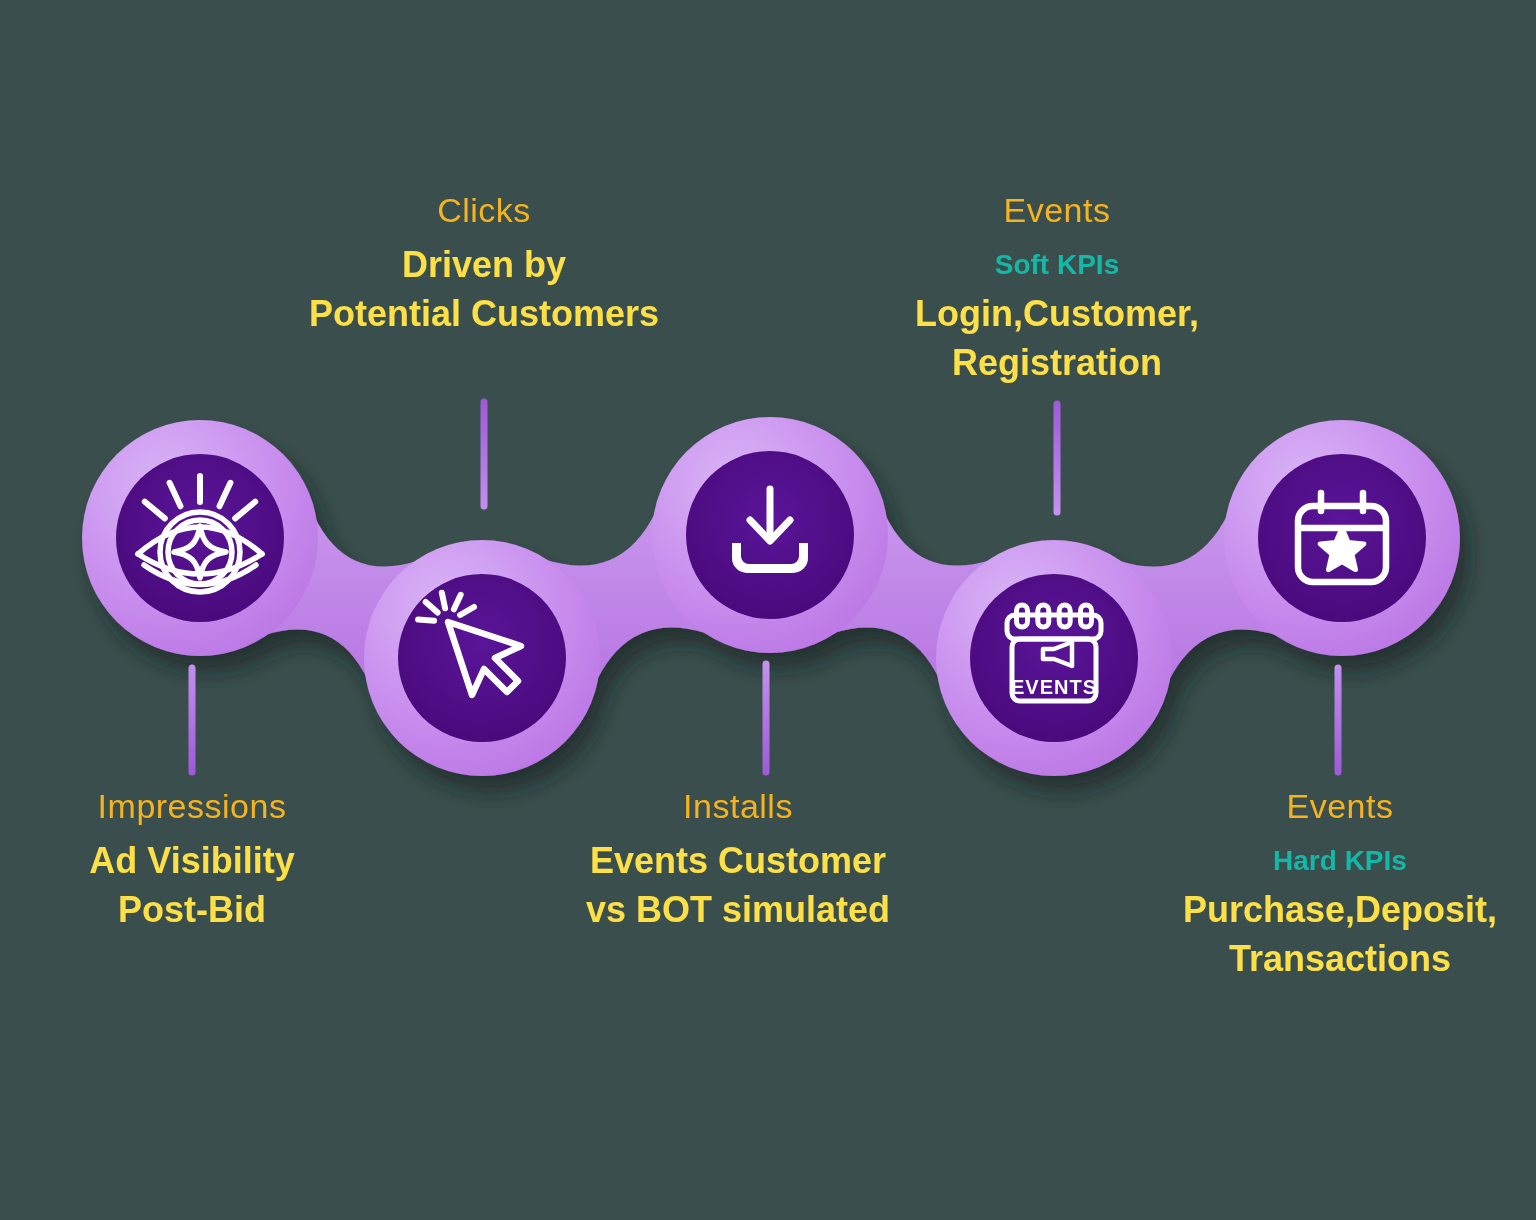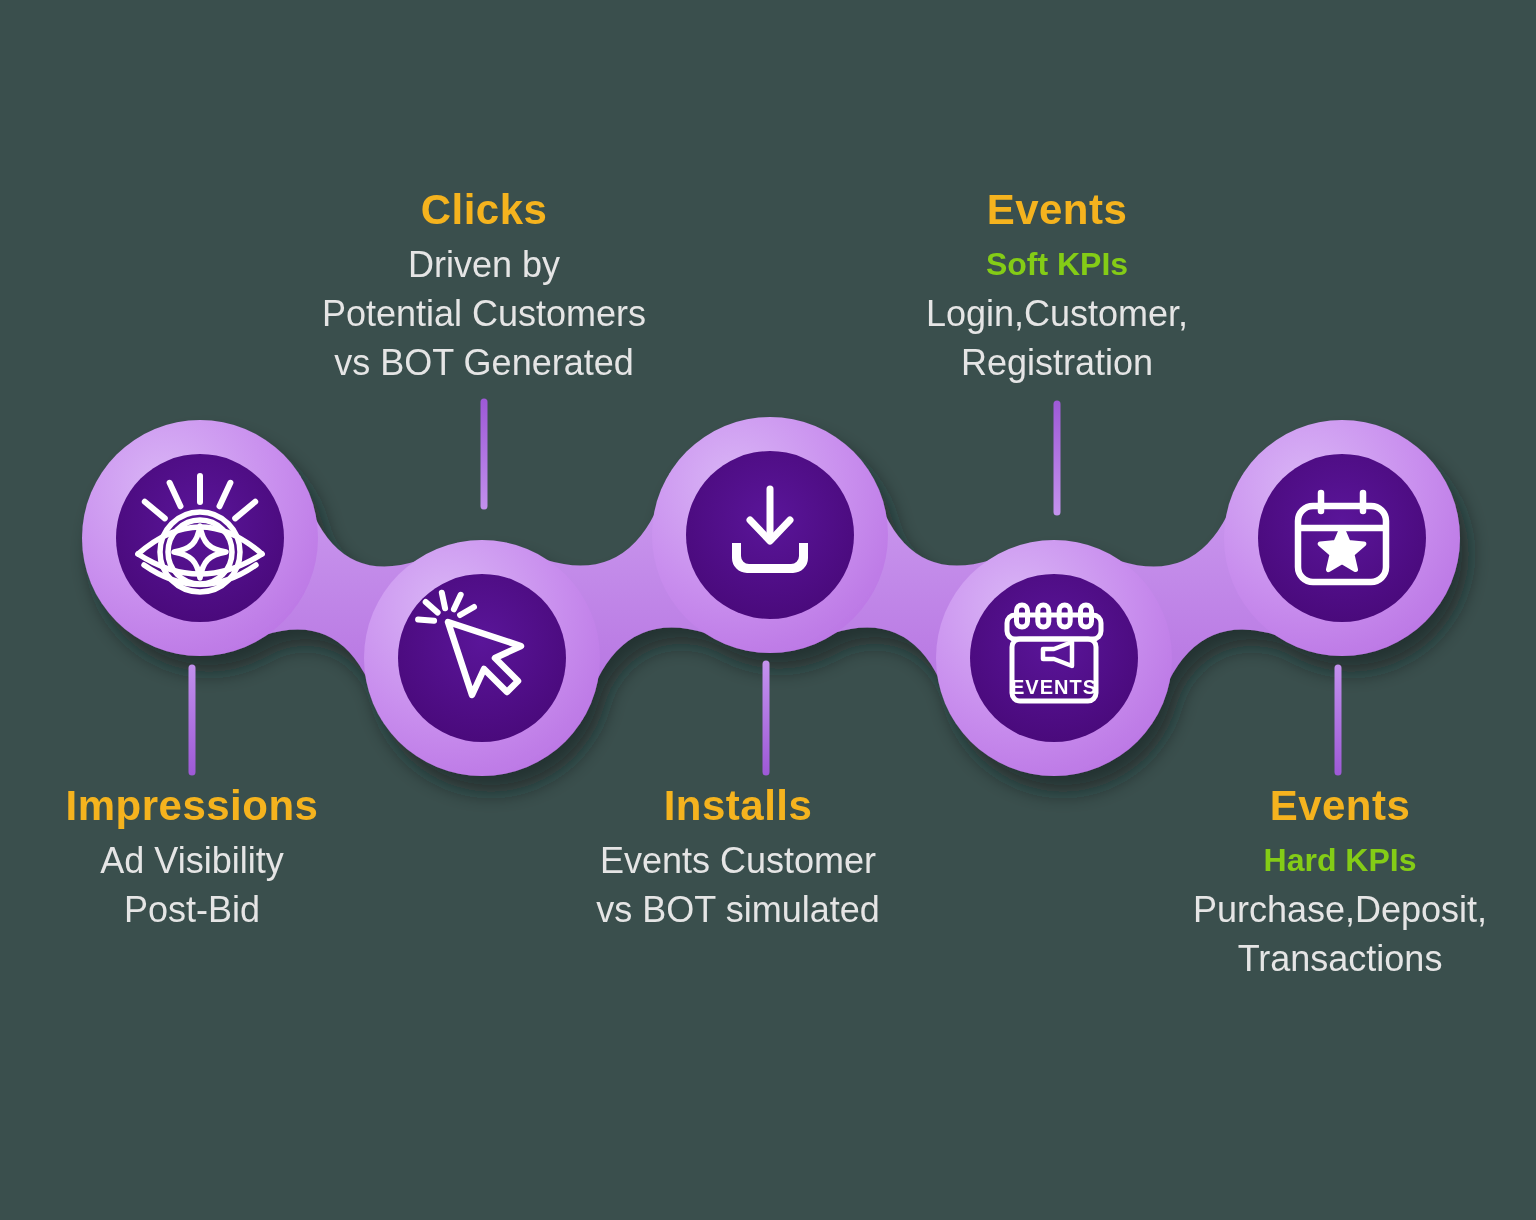--- a/index.html
+++ b/index.html
@@ -11,28 +11,28 @@
     -webkit-font-smoothing:antialiased;
   }
   .stage{position:relative;width:1536px;height:1220px;}
   .chain{position:absolute;left:0;top:0;}
   .label{
     position:absolute;
     text-align:center;
     color:#FFFFFF;
   }
   .label .h{
-    font-size:42px;line-height:48px;font-weight:700;
+    font-size:34px;line-height:48px;font-weight:400;
     color:#F5B31E;margin-bottom:6px;letter-spacing:.5px;
   }
   .label .s{
-    font-size:32px;line-height:49px;font-weight:700;color:#84cc16;
+    font-size:28px;line-height:49px;font-weight:700;color:#14b8a6;
   }
   .label .t{
-    font-size:36px;line-height:49px;font-weight:400;color:#e5e5e5;
+    font-size:36px;line-height:49px;font-weight:700;color:#fde047;
   }
   .ic{stroke:#FFFFFF;fill:none;}
 </style>
 </head>
 <body>
 
 <div class="stage">
 
   <svg class="chain" width="1536" height="1220" viewBox="0 0 1536 1220">
     <defs>
@@ -146,21 +146,20 @@
   <div class="label" style="left:12px;top:782px;width:360px;">
     <div class="h">Impressions</div>
     <div class="t">Ad Visibility</div>
     <div class="t">Post-Bid</div>
   </div>
 
   <div class="label" style="left:254px;top:186px;width:460px;">
     <div class="h">Clicks</div>
     <div class="t">Driven by</div>
     <div class="t">Potential Customers</div>
-    <div class="t">vs BOT Generated</div>
   </div>
 
   <div class="label" style="left:518px;top:782px;width:440px;">
     <div class="h">Installs</div>
     <div class="t">Events Customer</div>
     <div class="t">vs BOT simulated</div>
   </div>
 
   <div class="label" style="left:837px;top:186px;width:440px;">
     <div class="h">Events</div>

